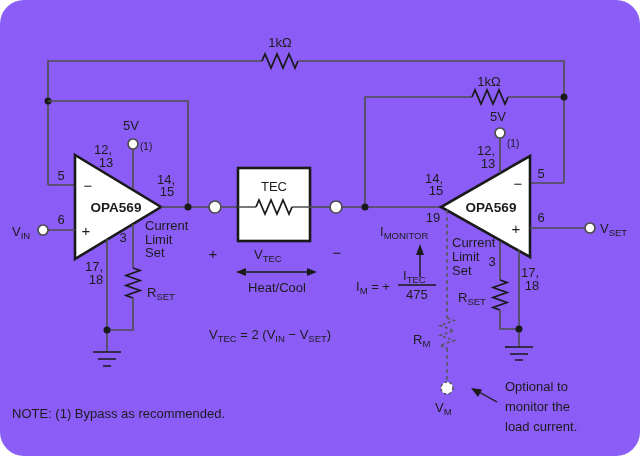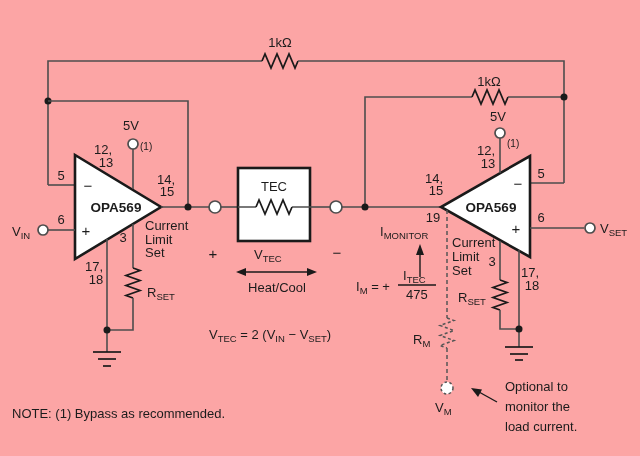--- a/index.html
+++ b/index.html
@@ -1,16 +1,16 @@
 <!DOCTYPE html>
 <html><head>
 <meta charset="utf-8">
 <style>
   html,body{margin:0;padding:0;background:#ffffff;}
-  .stage{position:relative;width:640px;height:456px;background:#fca5a5;overflow:hidden;}
+  .stage{position:relative;width:640px;height:456px;background:#8b5cf6;overflow:hidden;border-radius:24px;}
   svg{display:block;}
   text{font-family:"Liberation Sans","DejaVu Sans",sans-serif;font-size:13px;fill:#1c1c1c;}
   .sub{font-size:9.5px;}
   .bold{font-weight:bold;font-size:13.5px;}
   .small{font-size:10px;}
   .big{font-size:15px;}
   .mid{text-anchor:middle;}
   .wire{stroke:#4d4d4d;stroke-width:1.6;fill:none;}
   .comp{stroke:#1a1a1a;stroke-width:2.6;fill:#ffffff;}
   .res{stroke:#1a1a1a;stroke-width:1.7;fill:none;}

